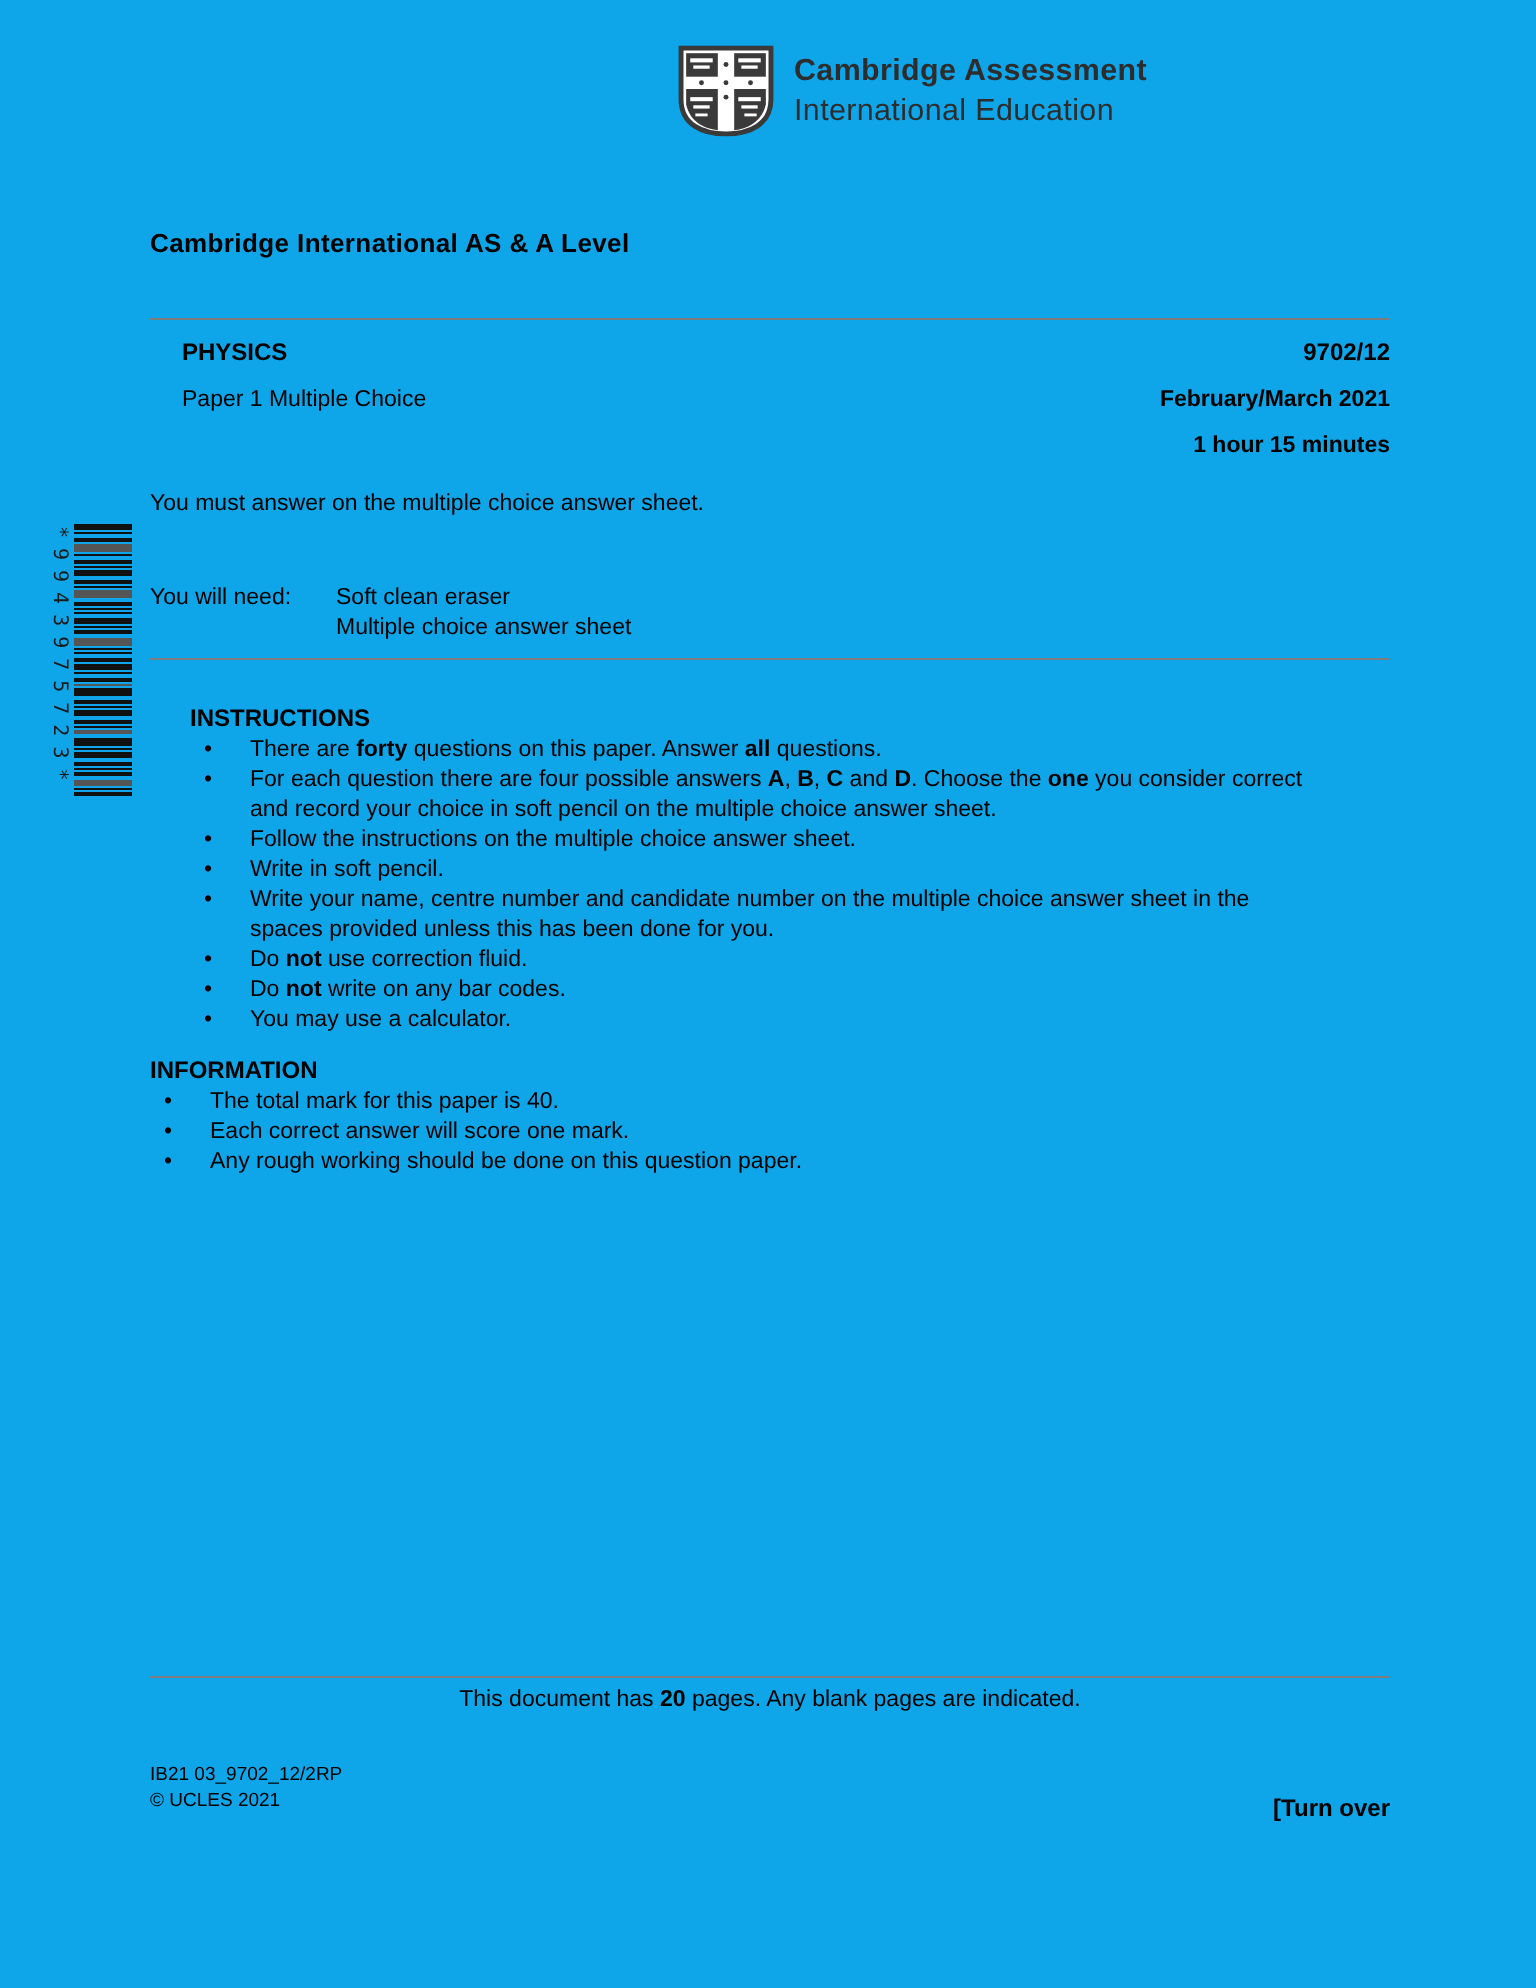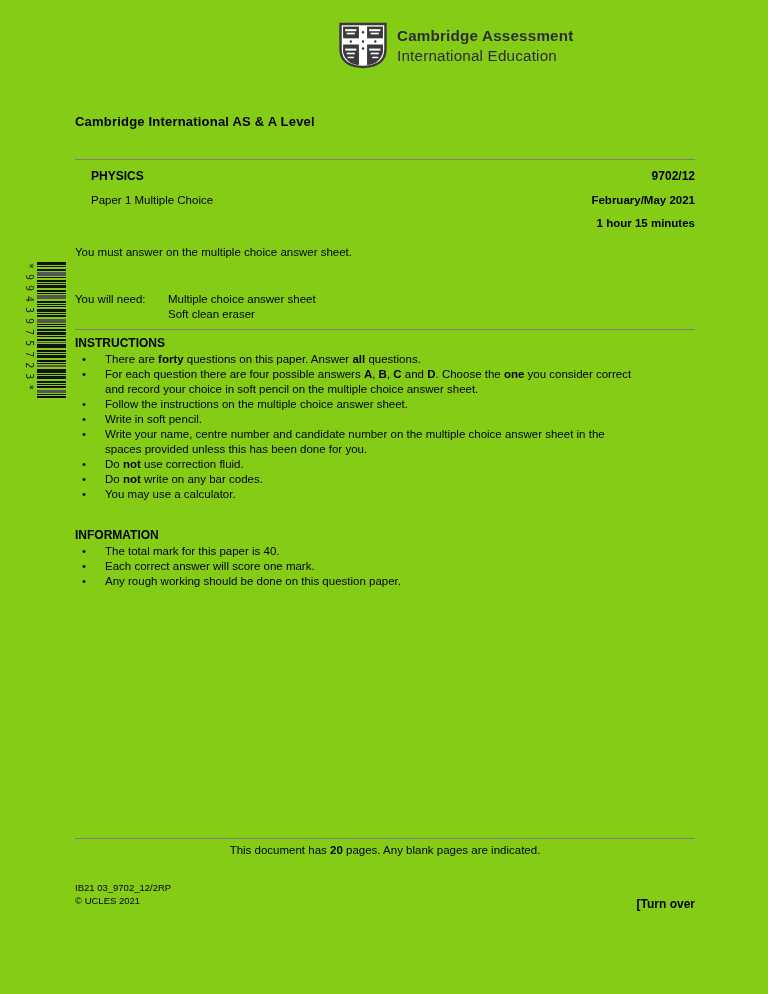--- a/index.html
+++ b/index.html
@@ -1,18 +1,18 @@
 <!DOCTYPE html>
 <html><head>
 <meta charset="utf-8">
 <style>
   html,body { margin:0; padding:0; background:#e8e8e8; }
   .page {
     position:relative; width:768px; height:994px; margin:0 auto;
-    background:#84cc16; overflow:hidden;
+    background:#0ea5e9; overflow:hidden;
     font-family:"Liberation Sans", sans-serif; color:#000;
   }
   .abs { position:absolute; }
   .hr { position:absolute; height:1px; background:#7d7d7d; }
 
   
   .logo { position:absolute; left:338px; top:22px; display:flex; align-items:center; }
   .logo-text { margin-left:9px; color:#2d2d2d; font-size:15.2px; line-height:20px; letter-spacing:0.2px; }
   .logo-text .l1 { font-weight:bold; }
 
@@ -132,36 +132,36 @@
     </svg>
   <div class="barcode-num">*9943975723*</div>
 
   <div class="page-title">Cambridge International AS &amp; A Level</div>
 
   <div class="hr" style="left:75px; top:159px; width:620px;"></div>
 
   <div class="meta-left fs12b" style="top:169px;">PHYSICS</div>
   <div class="meta-right fs12b" style="top:169px;padding-left:40px;">9702/12</div>
   <div class="meta-left fs115" style="top:194px;">Paper 1 Multiple Choice</div>
-  <div class="meta-right fs115b" style="top:194px;">February/May 2021</div>
+  <div class="meta-right fs115b" style="top:194px;">February/March 2021</div>
   <div class="meta-right fs115b" style="top:217px;">1 hour 15 minutes</div>
 
   <div class="abs fs115" style="left:75px; top:246px;">You must answer on the multiple choice answer sheet.</div>
 
   <div class="ywn">
     <div class="ywn-label">You will need:</div>
     <div class="ywn-items" id="ywn-items">
+        <div>Soft clean eraser</div>
         <div>Multiple choice answer sheet</div>
-        <div>Soft clean eraser</div>
       </div>
   </div>
 
   <div class="hr" style="left:75px; top:329px; width:620px;"></div>
 
-  <div class="section" style="top:336px;">
+  <div class="section" style="top:352px;margin-left:20px;">
     <div class="section-heading">INSTRUCTIONS</div>
     <div id="instructions-list">
         <div class="bullet-row">
           <span class="bullet">•</span>
           <span class="bullet-text">There are <b>forty</b> questions on this paper. Answer <b>all</b> questions.</span>
         </div>
         <div class="bullet-row">
           <span class="bullet">•</span>
           <span class="bullet-text">For each question there are four possible answers <b>A</b>, <b>B</b>, <b>C</b> and <b>D</b>. Choose the <b>one</b> you consider correct<br>and record your choice in soft pencil on the multiple choice answer sheet.</span>
         </div>

